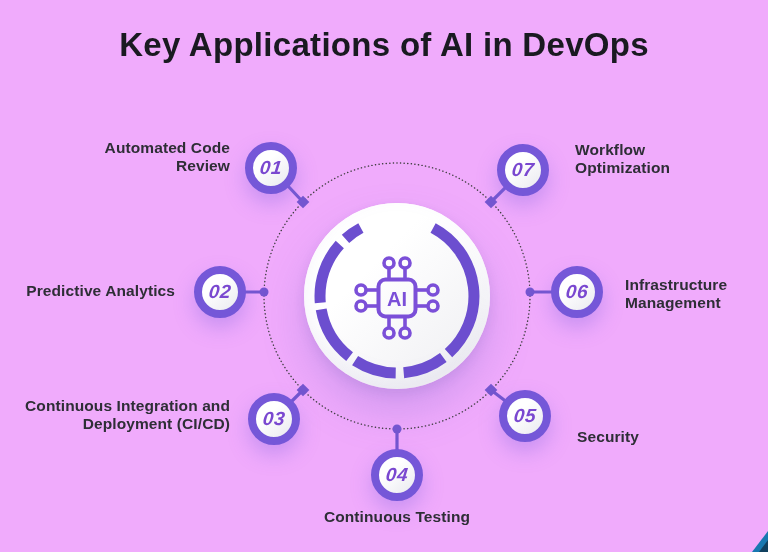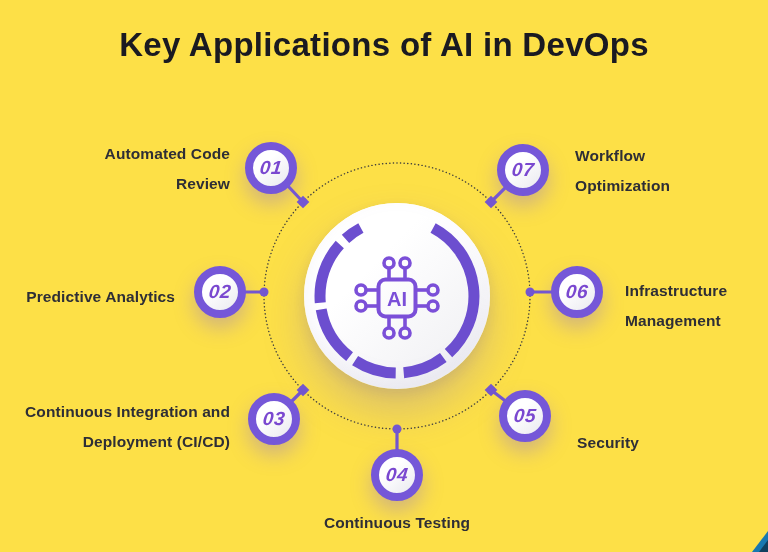--- a/index.html
+++ b/index.html
@@ -1,17 +1,17 @@
 <!DOCTYPE html>
 <html><head>
 <meta charset="utf-8">
 <style>
   html,body{margin:0;padding:0;background:#fff;}
   .canvas{
-    position:relative;width:768px;height:552px;background:#fde047;overflow:hidden;
+    position:relative;width:768px;height:552px;background:#f0abfc;overflow:hidden;
     font-family:"Liberation Sans",sans-serif;
   }
   .title{
     position:absolute;top:26px;left:0;width:768px;text-align:center;
     font-size:33px;font-weight:800;letter-spacing:.3px;color:#1A1A21;margin:0;
   }
   svg.layer{position:absolute;left:0;top:0;}
   .center-circle{
     position:absolute;left:304px;top:203px;width:186px;height:186px;border-radius:50%;
     background:linear-gradient(135deg,#ffffff 35%,#ededf1 100%);
@@ -26,21 +26,21 @@
   }
   .badge span{
     font-size:19px;font-weight:700;font-style:italic;color:#7A48D0;
     transform:skewX(-6deg);letter-spacing:.5px;
   }
   .b1{left:245px;top:142px;} .b2{left:194px;top:266px;} .b3{left:248px;top:393px;}
   .b4{left:371px;top:449px;} .b5{left:499px;top:390px;} .b6{left:551px;top:266px;}
   .b7{left:497px;top:144px;}
   .label{
     position:absolute;font-size:15.5px;font-weight:700;color:#2E2E36;
-    line-height:30px;white-space:pre-line;letter-spacing:.1px;
+    line-height:18px;white-space:pre-line;letter-spacing:.1px;
   }
   .l1{right:538px;top:139px;text-align:right;width:220px;}
   .l2{right:593px;top:282px;text-align:right;width:220px;}
   .l3{right:538px;top:397px;text-align:right;width:260px;}
   .l4{left:397px;top:508px;transform:translateX(-50%);text-align:center;white-space:nowrap;}
   .l5{left:577px;top:428px;}
   .l6{left:625px;top:276px;}
   .l7{left:575px;top:141px;}
   .corner-wedge{position:absolute;right:0;bottom:0;}
 </style>

